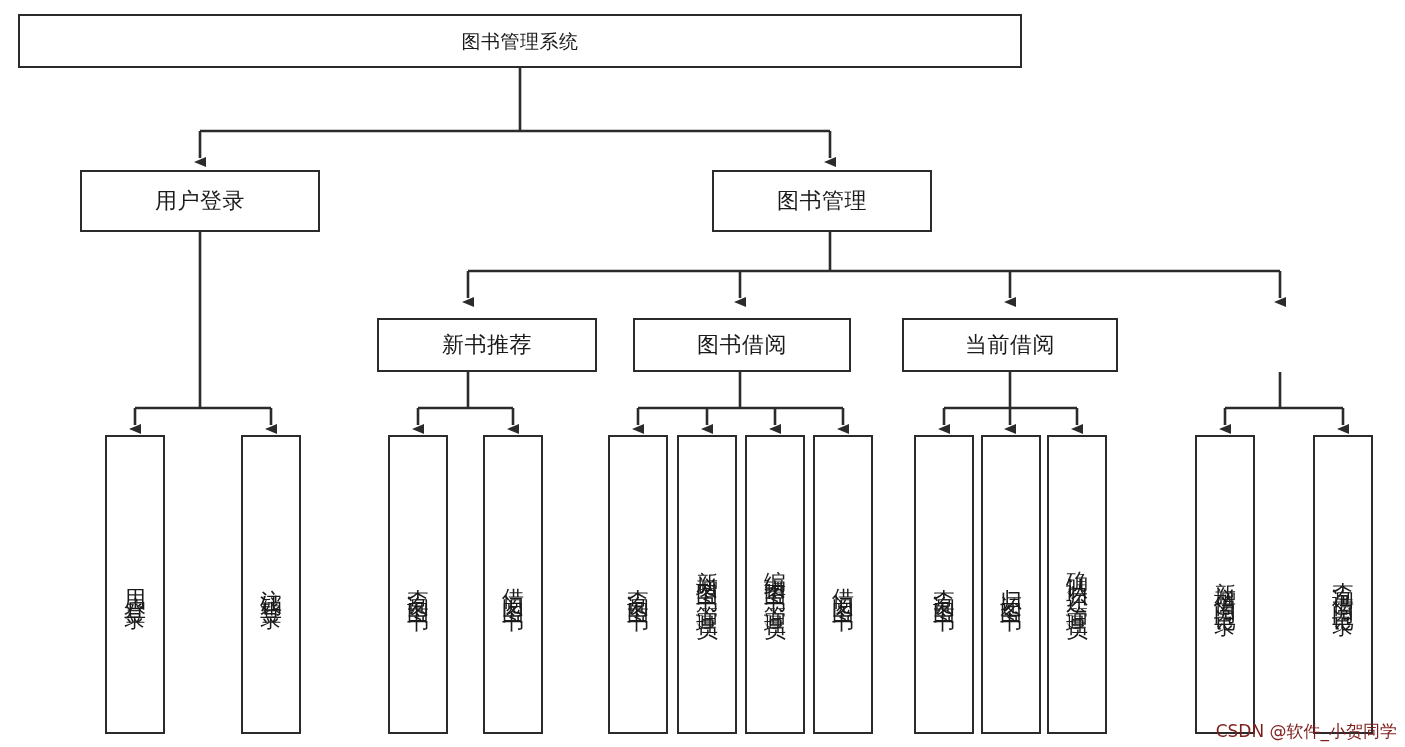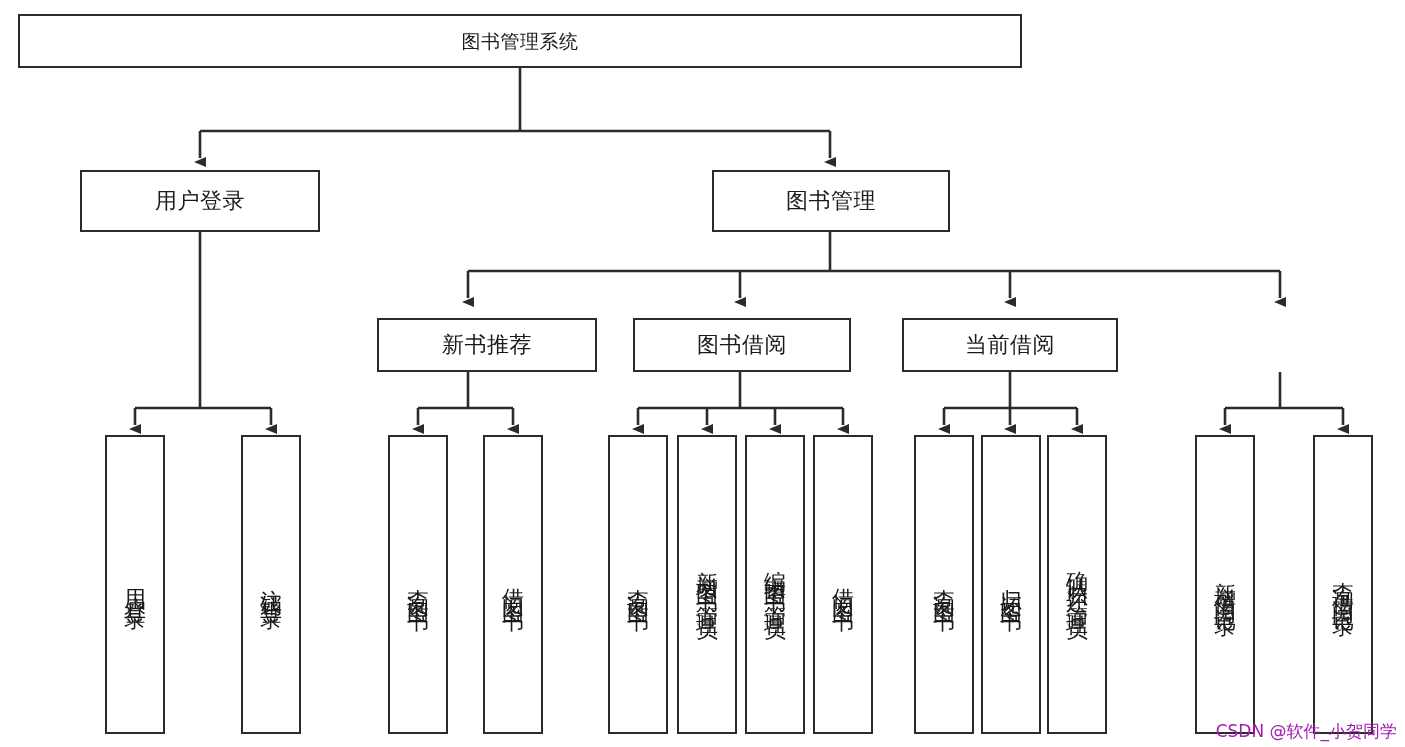--- a/index.html
+++ b/index.html
@@ -60,21 +60,21 @@
     font-size: 22px;
     line-height: 1.0;
     letter-spacing: 7px;
     white-space: nowrap;
   }
   .watermark {
     position: absolute;
     right: 8px;
     bottom: 4px;
     font-size: 17px;
-    color: #a21caf;
+    color: #7f1d1d;
     font-family: "DejaVu Sans", "Liberation Sans", sans-serif;
     white-space: nowrap;
     user-select: none;
   }
 </style>
 </head>
 <body>
 
 <div id="diagram-root">
 
@@ -128,21 +128,21 @@
     </g>
   </svg>
 
   <div class="node horizontal root" style="left:18px; top:14px; width:1004px; height:54px;">
     <span class="node-label">图书管理系统</span>
   </div>
 
   <div class="node horizontal" style="left:80px; top:170px; width:240px; height:62px;">
     <span class="node-label">用户登录</span>
   </div>
-  <div class="node horizontal" style="left:712px; top:170px; width:238px; height:62px;">
+  <div class="node horizontal" style="left:712px; top:170px; width:220px; height:62px;">
     <span class="node-label">图书管理</span>
   </div>
 
   <div class="node horizontal" style="left:377px; top:318px; width:220px; height:54px;">
     <span class="node-label">新书推荐</span>
   </div>
   <div class="node horizontal" style="left:633px; top:318px; width:218px; height:54px;">
     <span class="node-label">图书借阅</span>
   </div>
   <div class="node horizontal" style="left:902px; top:318px; width:216px; height:54px;">

